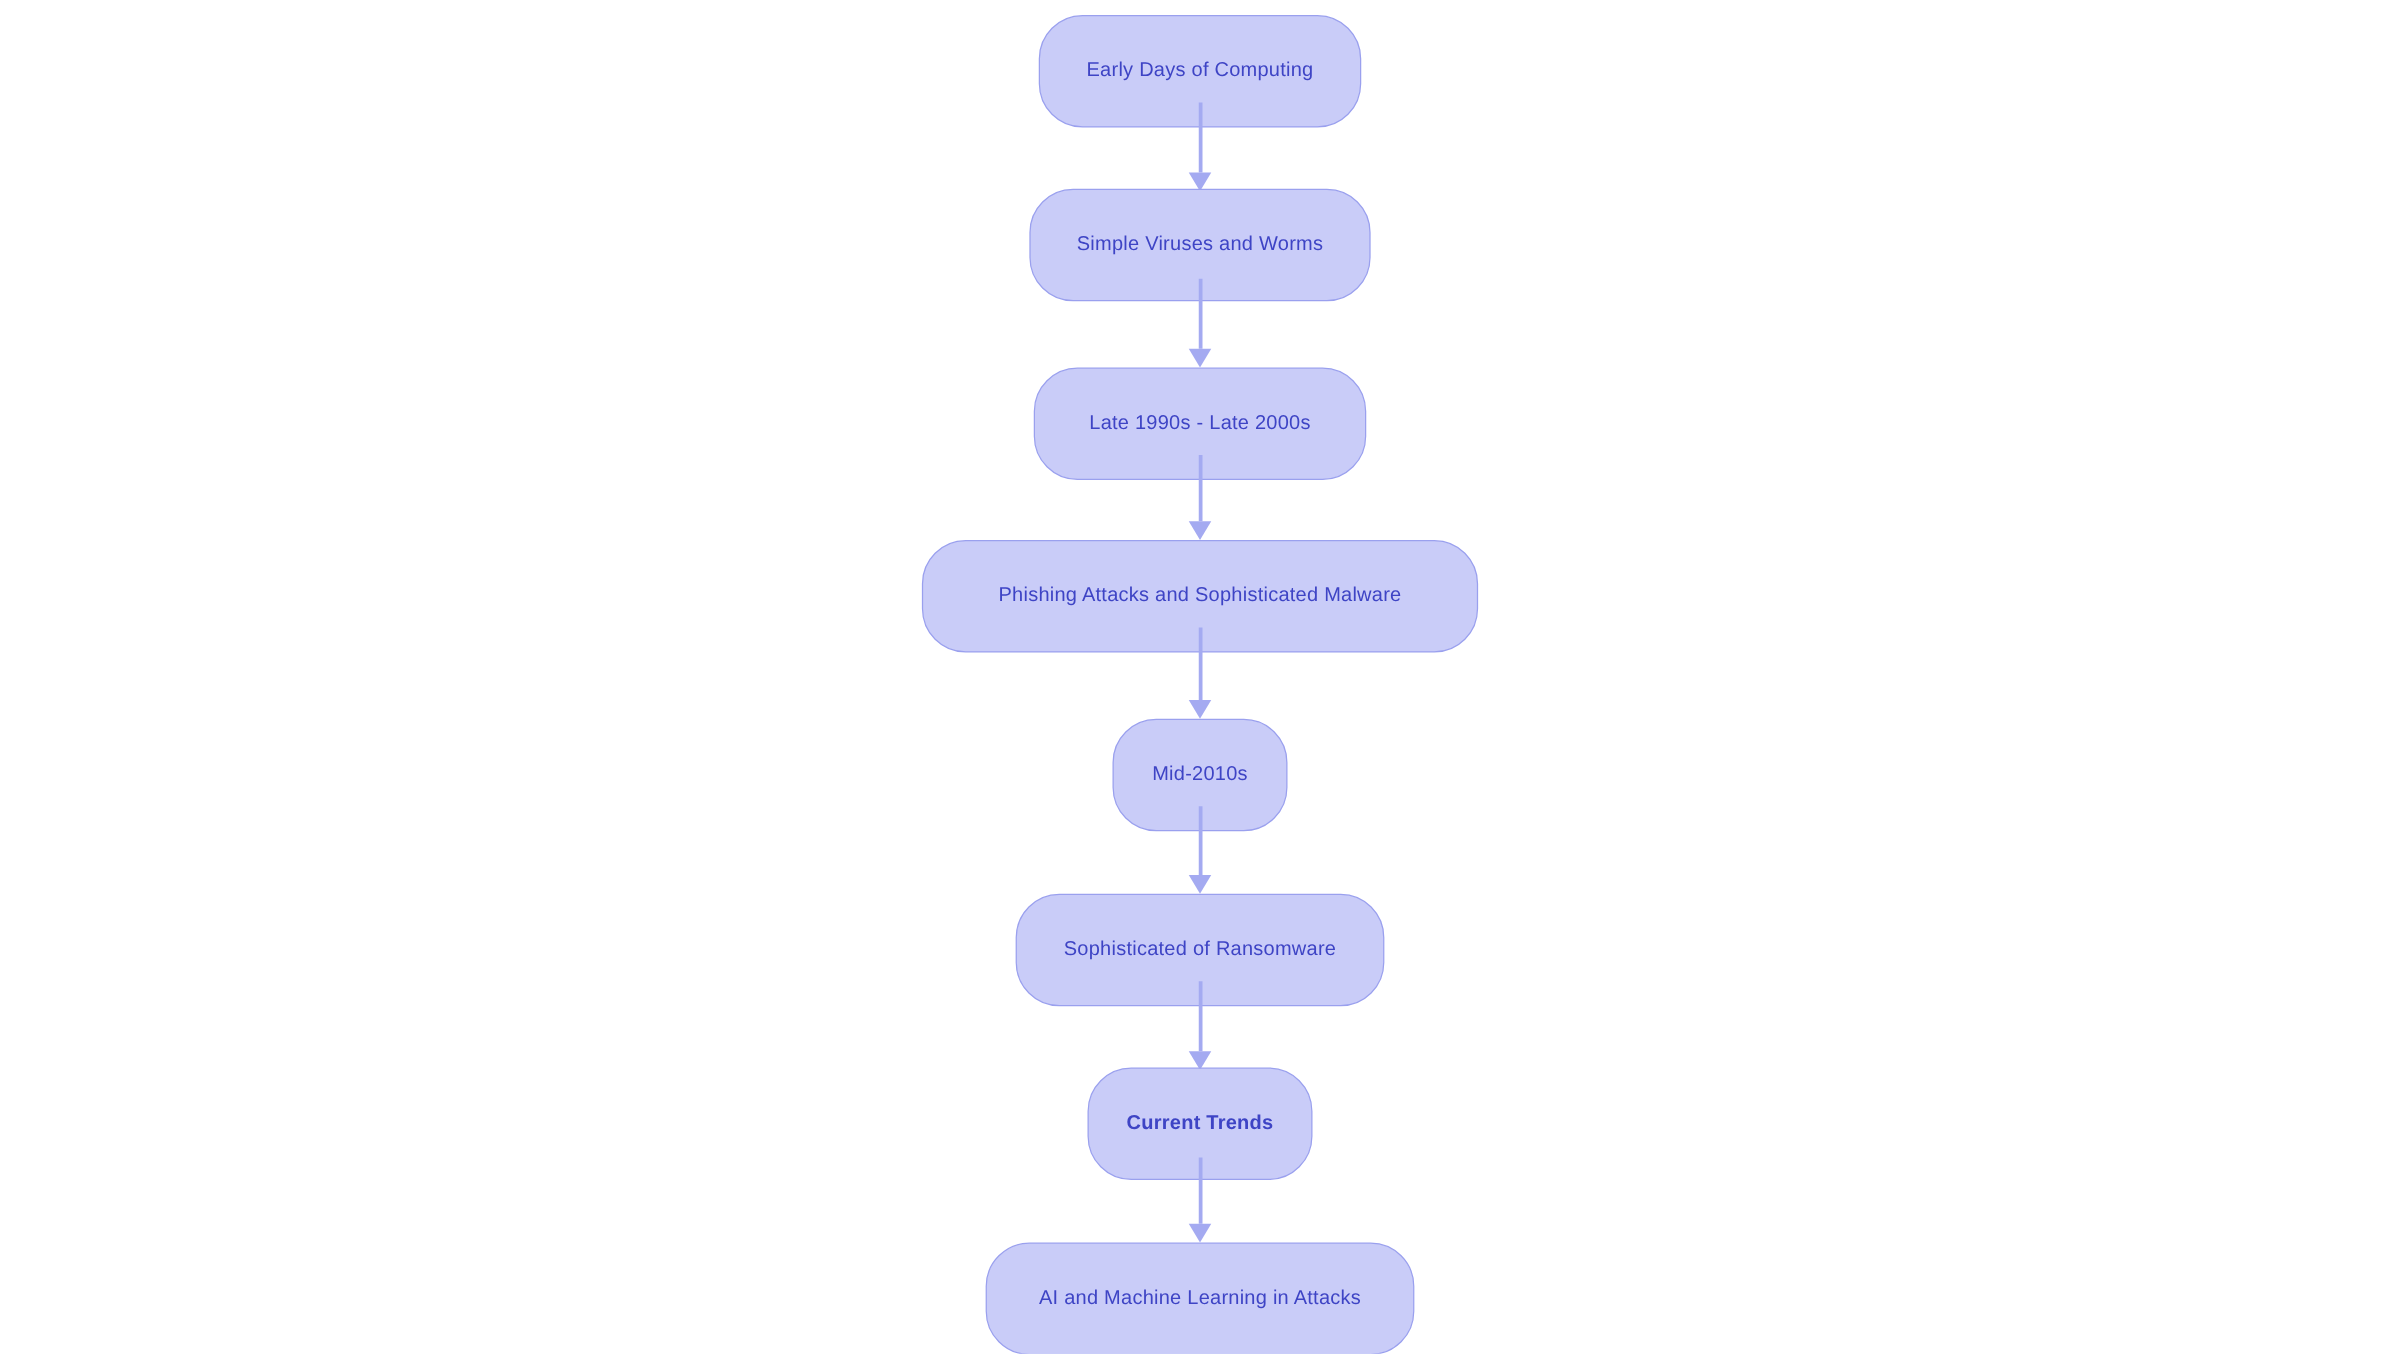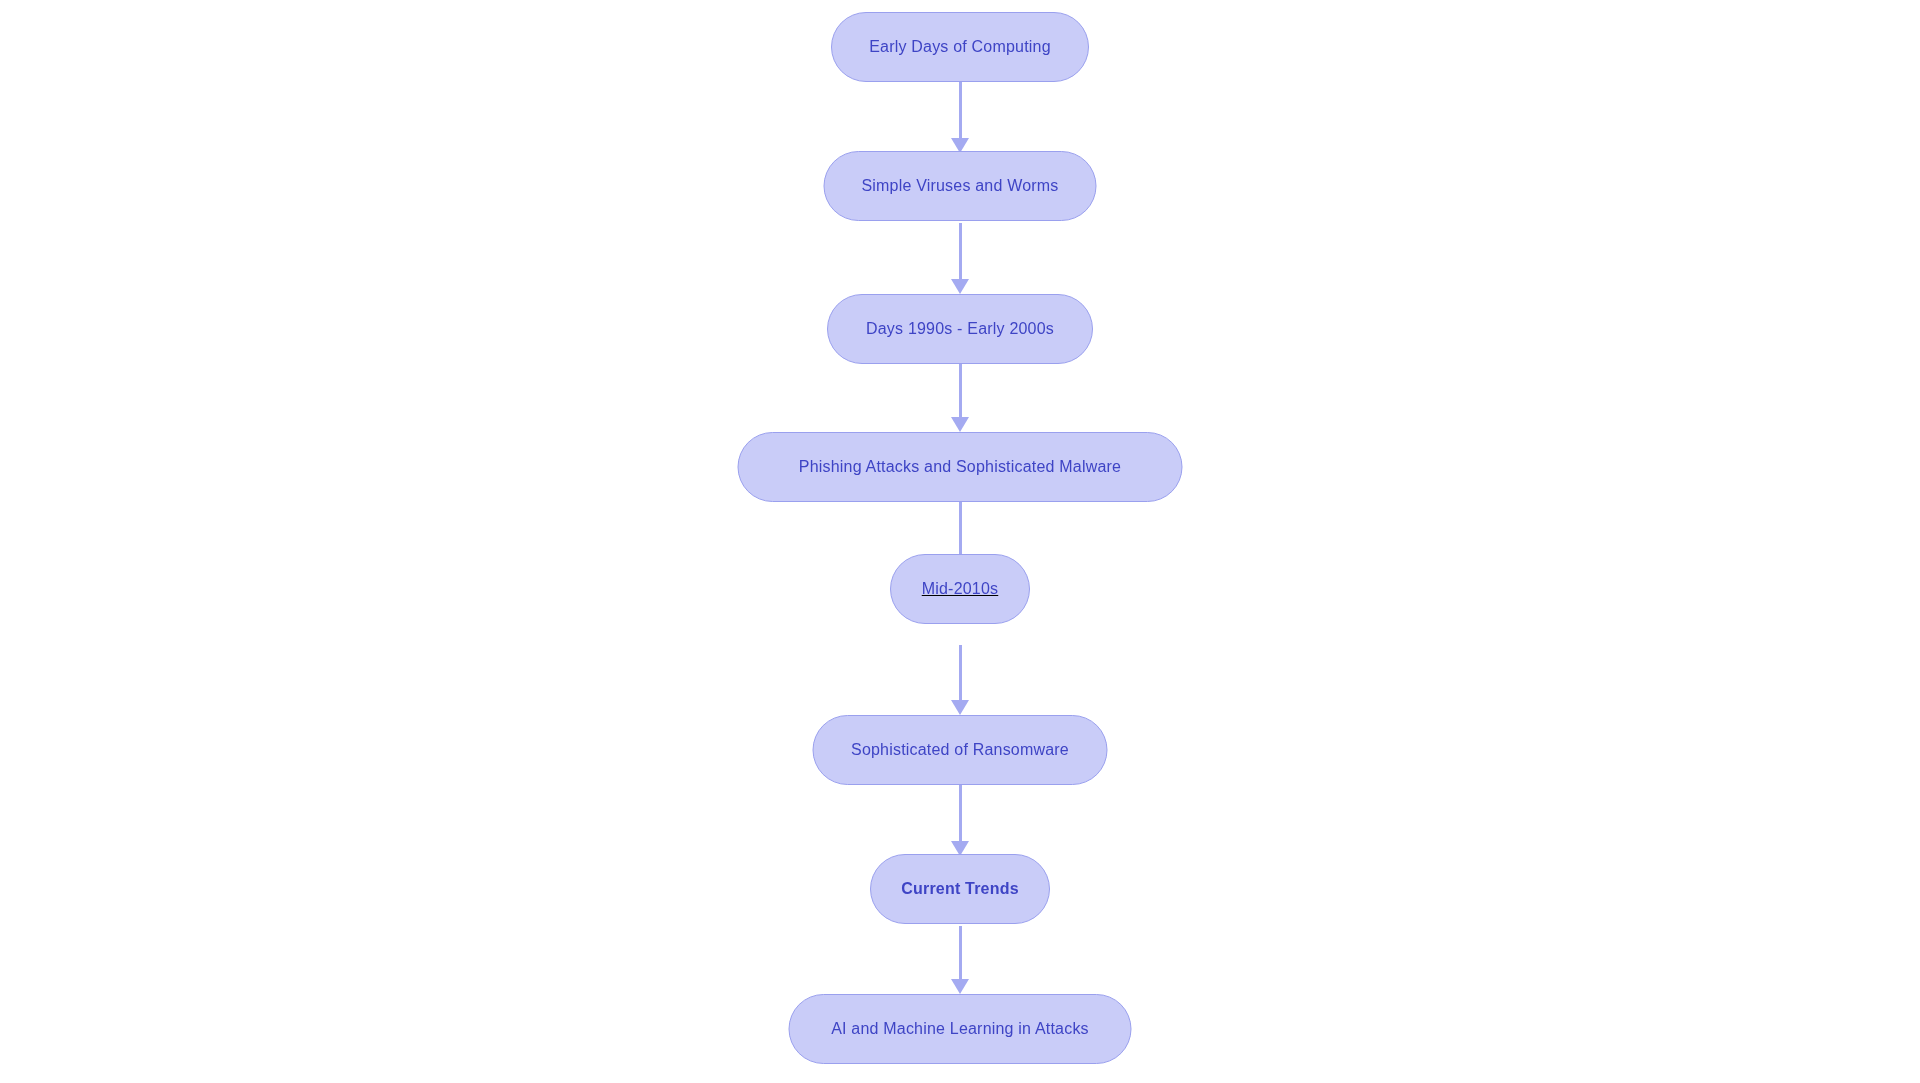--- a/index.html
+++ b/index.html
@@ -19,21 +19,21 @@
     overflow: hidden;
   }
   .canvas {
     position: absolute;
     inset: 0;
   }
   .node {
     position: absolute;
     left: 50%;
     transform: translateX(-50%);
-    height: 70px;
+    height: 90px;
     border-radius: 35px;
     background: var(--node-fill);
     border: 1.5px solid var(--node-border);
     display: flex;
     align-items: center;
     justify-content: center;
     box-sizing: border-box;
     padding: 0 26px;
   }
   .node-label {
@@ -81,38 +81,38 @@
   <div class="node" style="top:151px; min-width:273px;">
     <span class="node-label">Simple Viruses and Worms</span>
   </div>
 
   <div class="arrow" style="top:223px; height:71px;">
     <div class="arrow-line"></div>
     <div class="arrow-head"></div>
   </div>
 
   <div class="node" style="top:294px; min-width:266px;">
-    <span class="node-label">Days 1990s - Early 2000s</span>
+    <span class="node-label">Late 1990s - Late 2000s</span>
   </div>
 
   <div class="arrow" style="top:364px; height:68px;">
     <div class="arrow-line"></div>
     <div class="arrow-head"></div>
   </div>
 
   <div class="node" style="top:432px; min-width:445px;">
     <span class="node-label">Phishing Attacks and Sophisticated Malware</span>
   </div>
 
   <div class="arrow" style="top:502px; height:73px;">
     <div class="arrow-line"></div>
     <div class="arrow-head"></div>
   </div>
 
-  <div class="node" style="top:554px; min-width:140px;text-decoration:underline;">
+  <div class="node" style="top:575px; min-width:140px;">
     <span class="node-label">Mid-2010s</span>
   </div>
 
   <div class="arrow" style="top:645px; height:70px;">
     <div class="arrow-line"></div>
     <div class="arrow-head"></div>
   </div>
 
   <div class="node" style="top:715px; min-width:295px;">
     <span class="node-label">Sophisticated of Ransomware</span>

